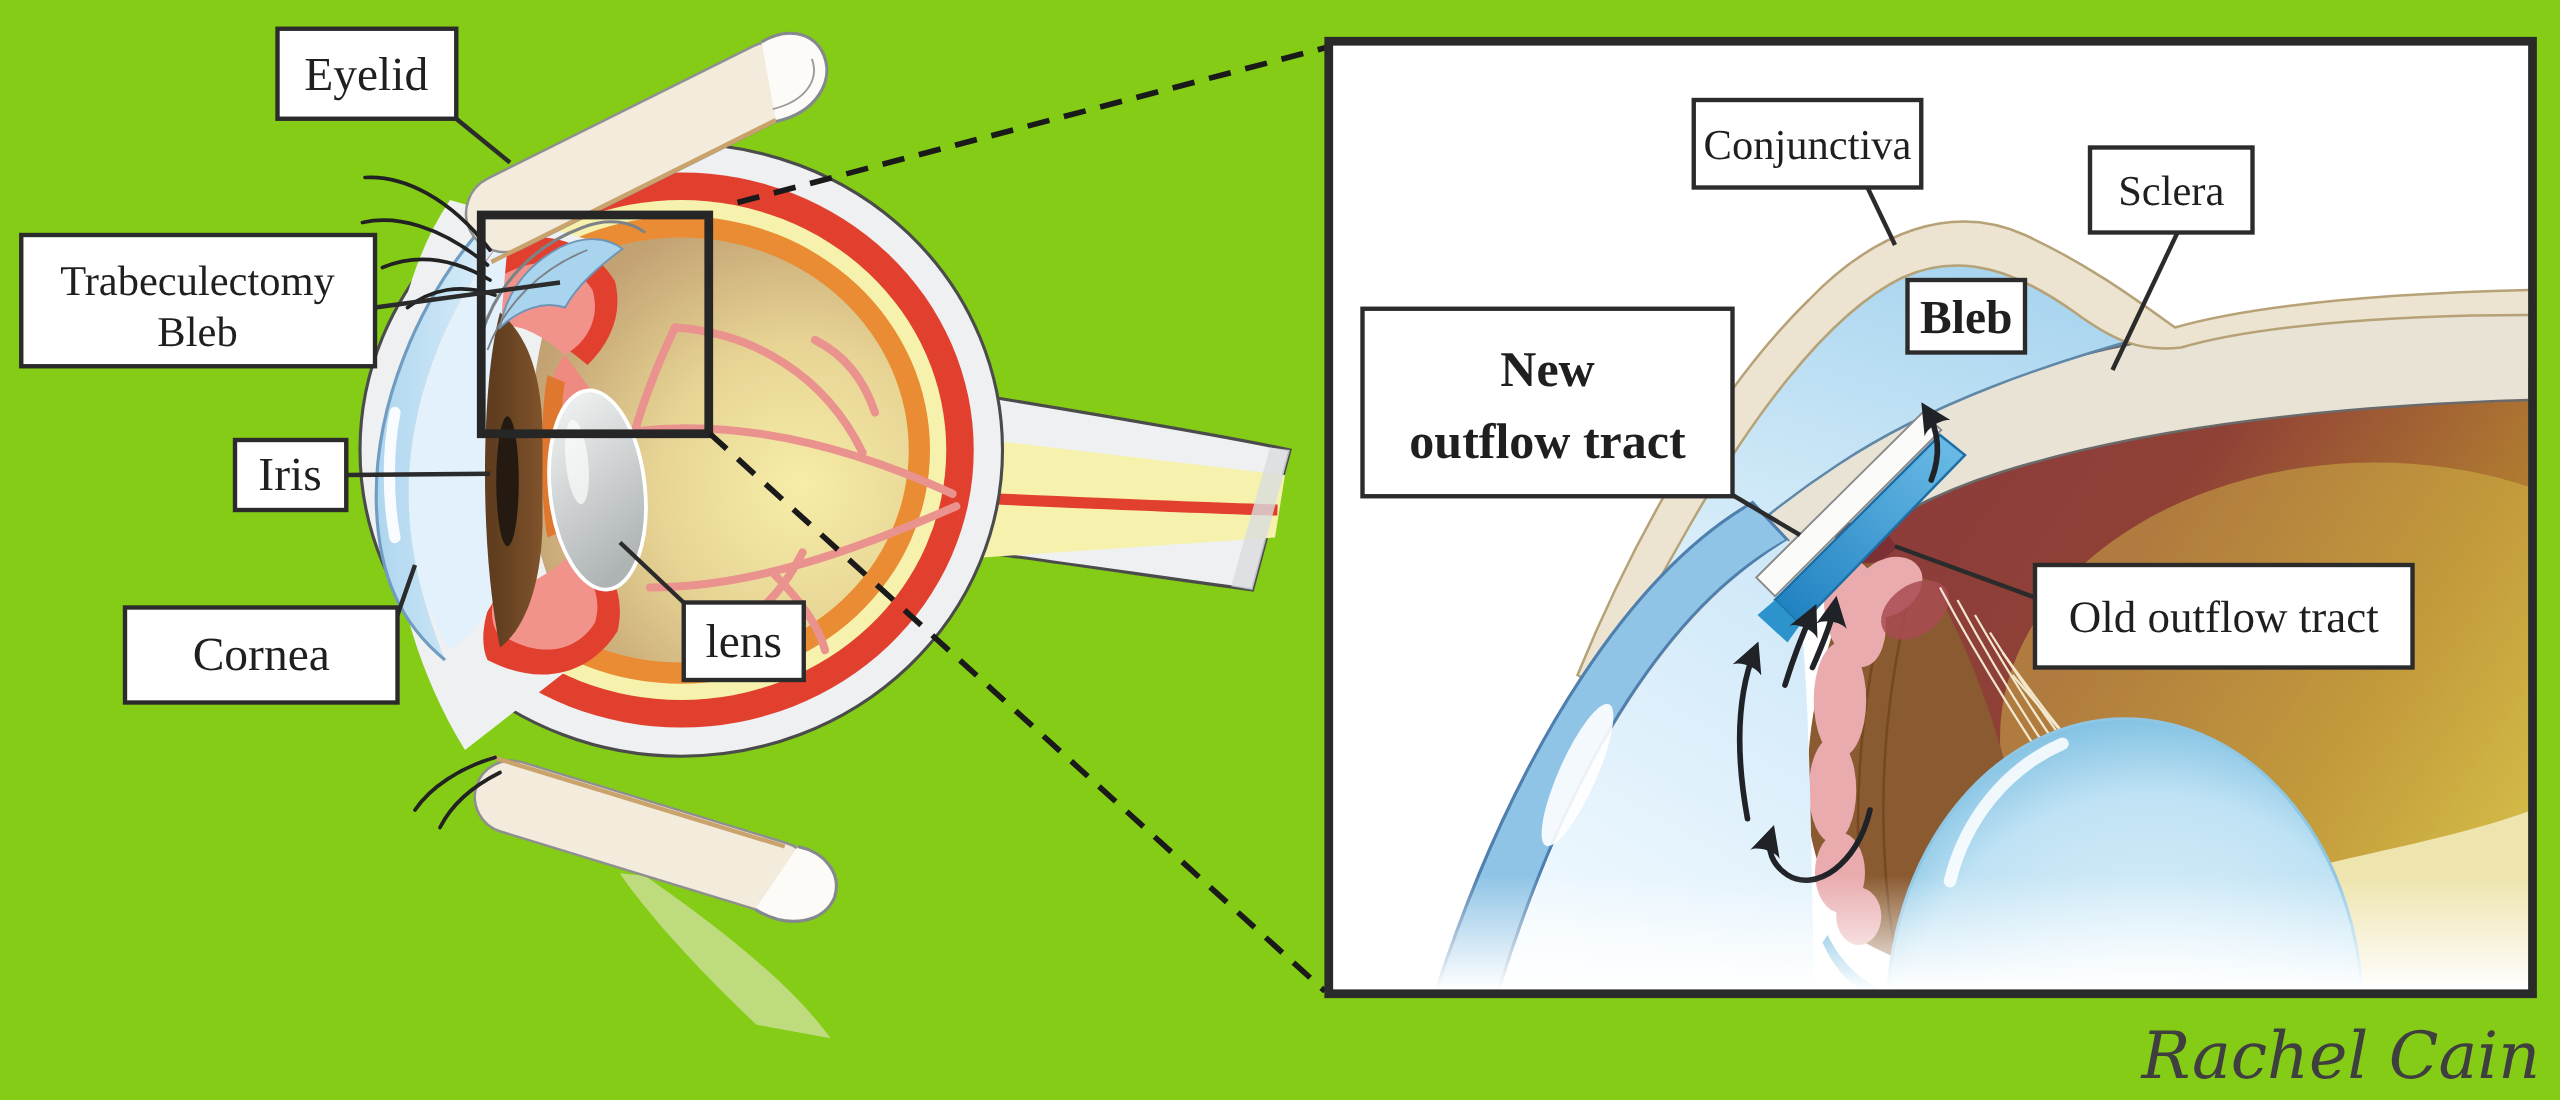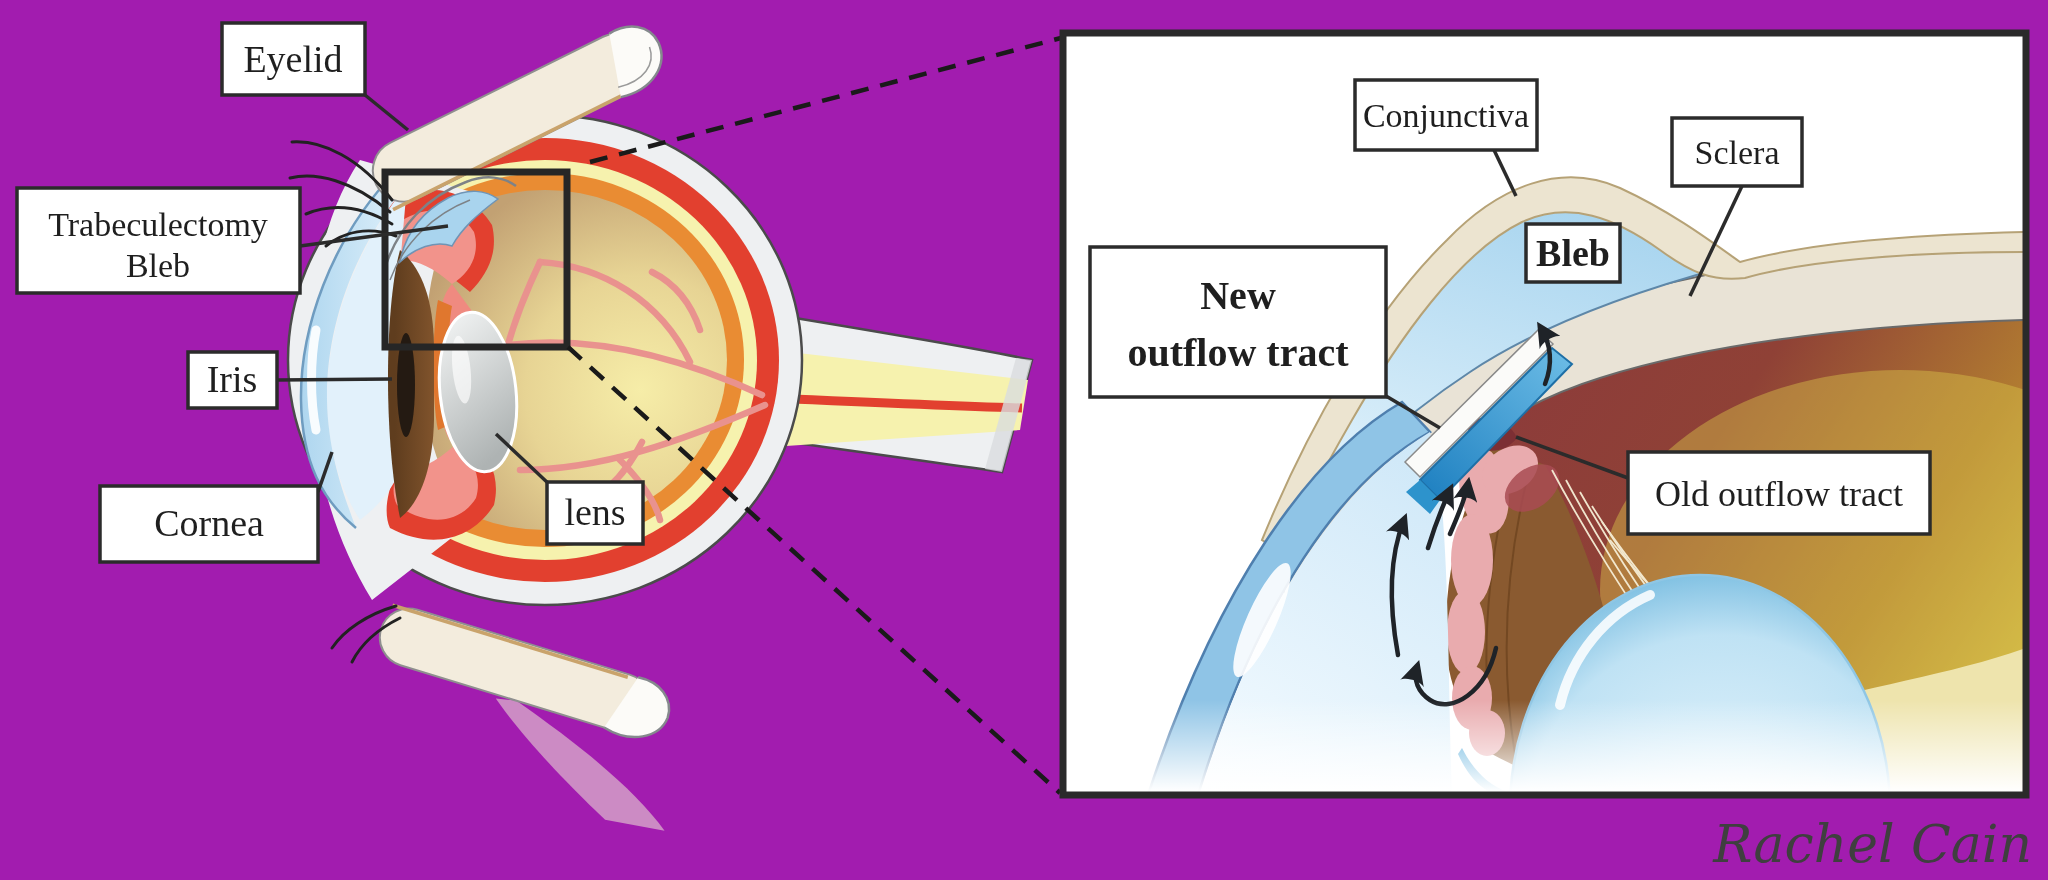--- a/index.html
+++ b/index.html
@@ -1,16 +1,16 @@
 <!DOCTYPE html>
 <html><head>
 <meta charset="utf-8">
 <style>
   html,body{margin:0;padding:0;background:#ffffff;}
-  .stage{position:relative;width:2048px;height:880px;background:#a21caf;overflow:hidden;
+  .stage{position:relative;width:2048px;height:880px;background:#84cc16;overflow:hidden;
          font-family:"Liberation Serif", serif;}
   svg{display:block;}
   text{font-family:"Liberation Serif", serif;fill:#1f1f1f;}
   .lbl{font-size:38px;}
   .lbl-sm{font-size:34px;}
   .lbl-b{font-size:40px;font-weight:bold;}
   .sig{font-family:"DejaVu Serif", serif;font-style:italic;font-size:52px;fill:#3f3f3f;}
 </style>
 </head>
 <body>

